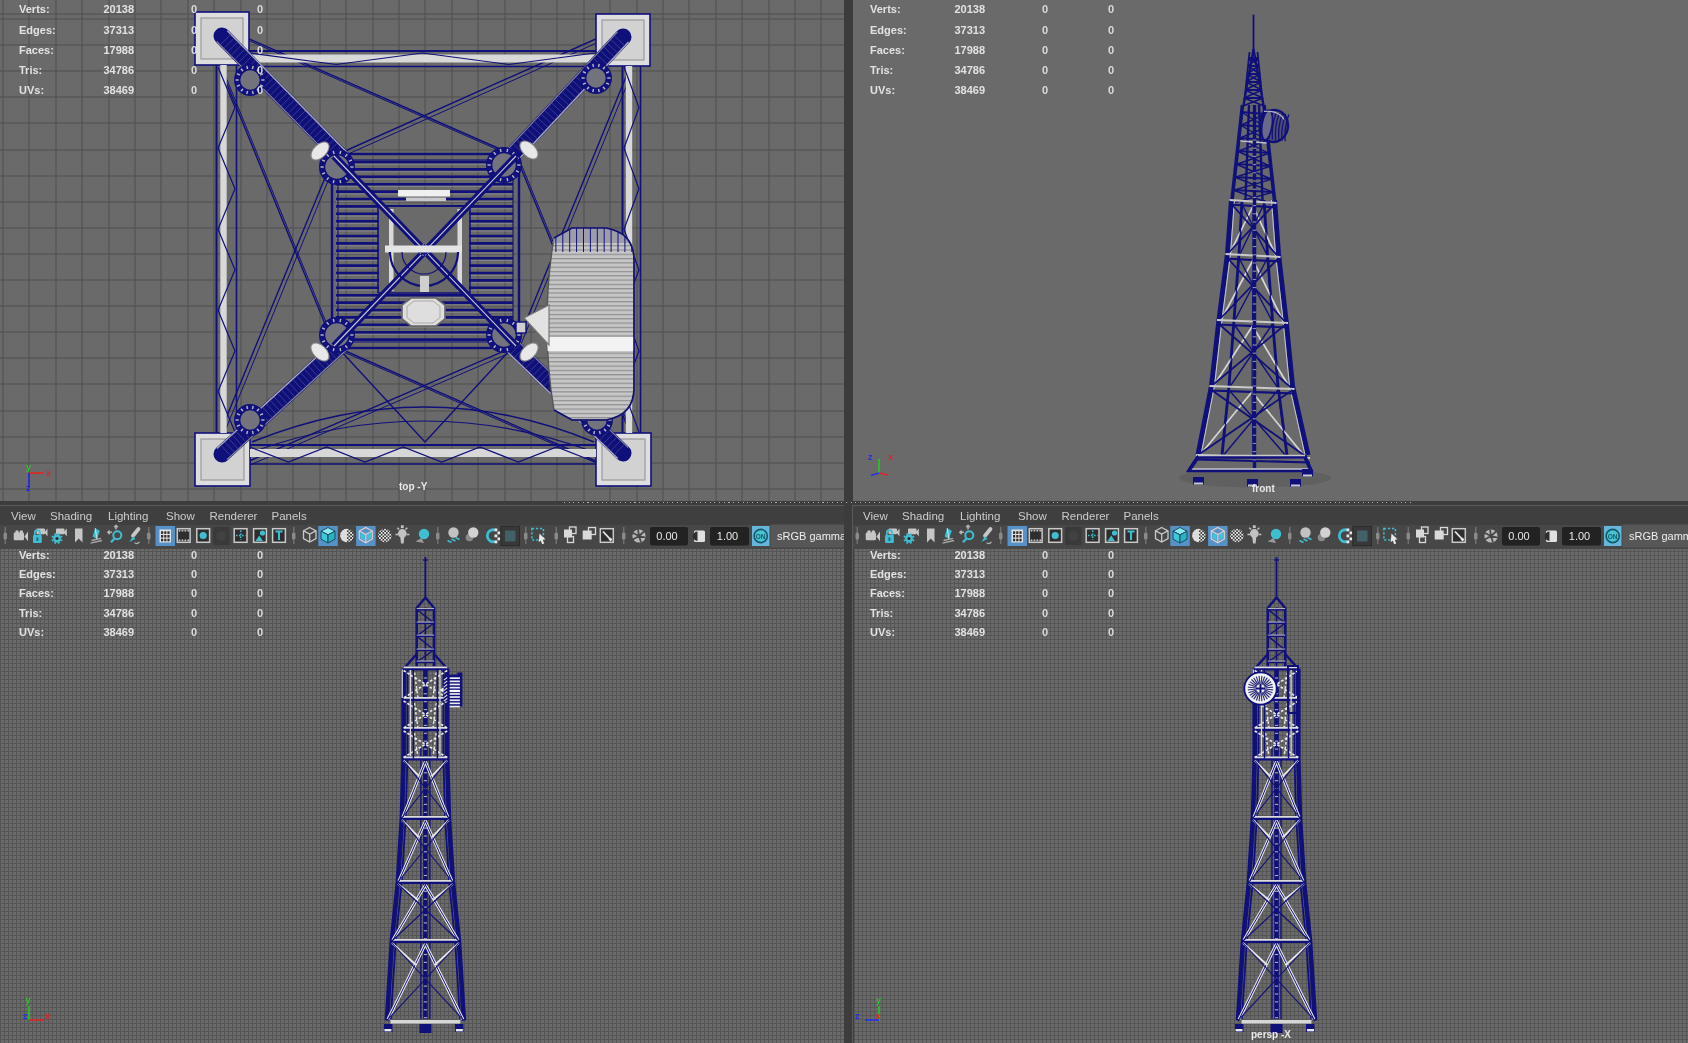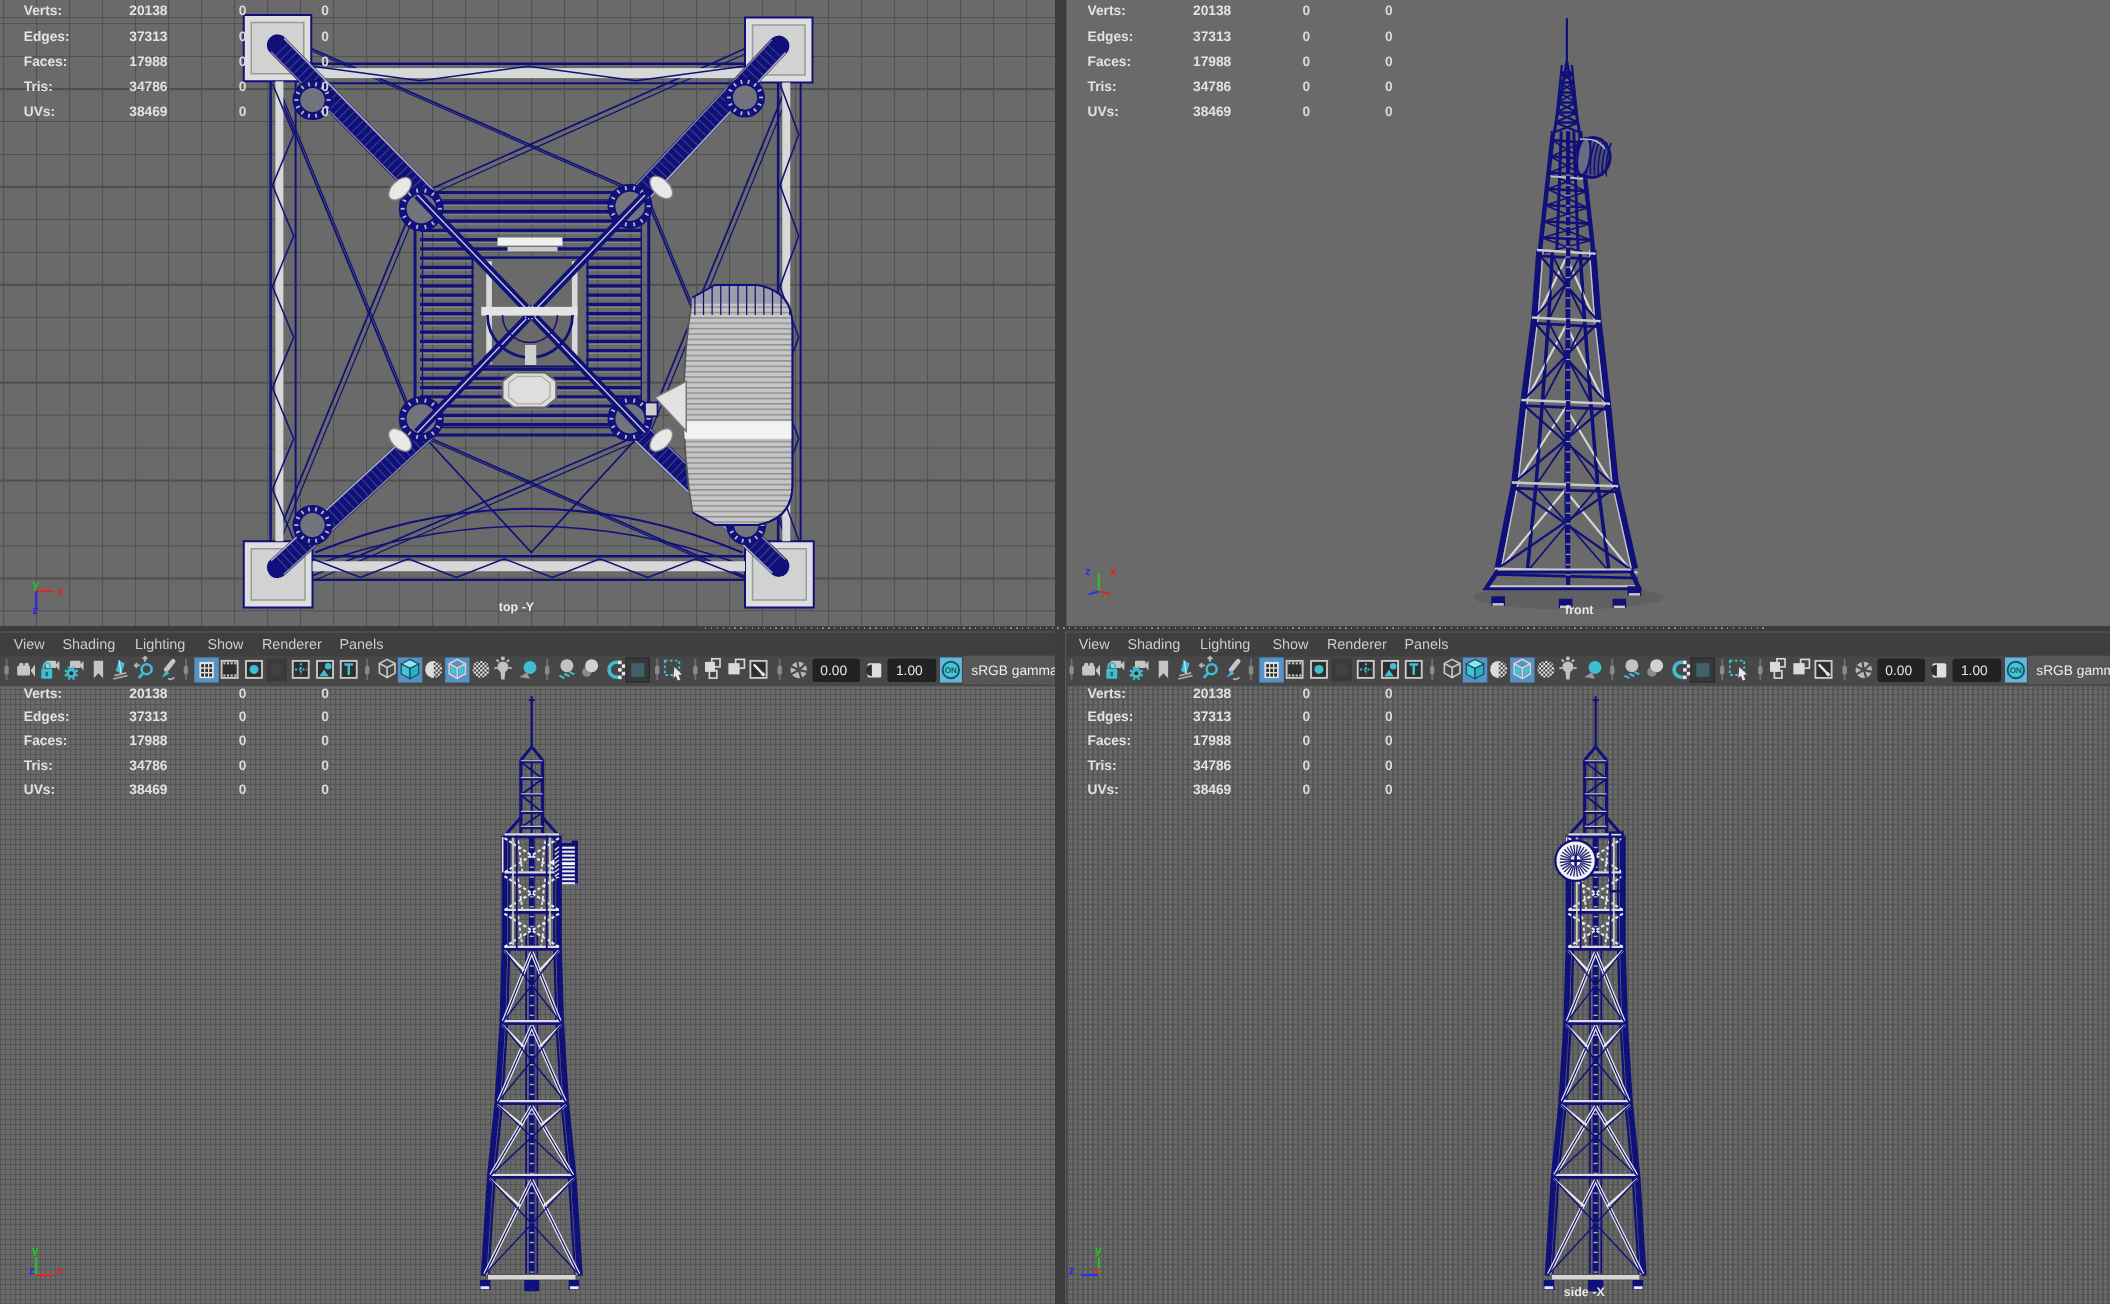--- a/index.html
+++ b/index.html
@@ -1363,21 +1363,21 @@
 <div class="hudz" style="left:1039px;top:605.7px">0</div>
 <div class="hudz" style="left:1105px;top:605.7px">0</div>
 <div class="hudl" style="left:870px;top:625.1px">UVs:</div>
 <div class="hudv" style="left:921px;top:625.1px">38469</div>
 <div class="hudz" style="left:1039px;top:625.1px">0</div>
 <div class="hudz" style="left:1105px;top:625.1px">0</div>
 
 <div class="vplabel" style="left:399px;top:481px">top -Y</div>
 <div class="vplabel" style="left:1252px;top:483px">front</div>
 <div class="vplabel" style="left:398px;top:1076px">front -Z</div>
-<div class="vplabel" style="left:1251px;top:1029px">side -X</div>
+<div class="vplabel" style="left:1251px;top:1029px">persp -X</div>
 
 <svg width="40" height="40" viewBox="0 0 40 40" style="position:absolute;left:16.5px;top:461px" xmlns="http://www.w3.org/2000/svg">
 <line x1="12" y1="12" x2="26" y2="12" stroke="#e82222" stroke-width="1.6"></line>
 <line x1="12" y1="12" x2="12" y2="26" stroke="#2222ee" stroke-width="1.6"></line>
 <text x="29" y="15" fill="#e82222" font-size="9" font-weight="bold" font-family="Liberation Sans">x</text>
 <text x="9" y="9" fill="#22cc22" font-size="9" font-weight="bold" font-family="Liberation Sans">y</text>
 <text x="9" y="30" fill="#2222ee" font-size="9" font-weight="bold" font-family="Liberation Sans">z</text>
 </svg>
 <svg width="44" height="44" viewBox="0 0 44 44" style="position:absolute;left:857px;top:447px" xmlns="http://www.w3.org/2000/svg">
 <line x1="22" y1="26" x2="22" y2="12" stroke="#22cc22" stroke-width="1.6"></line>

